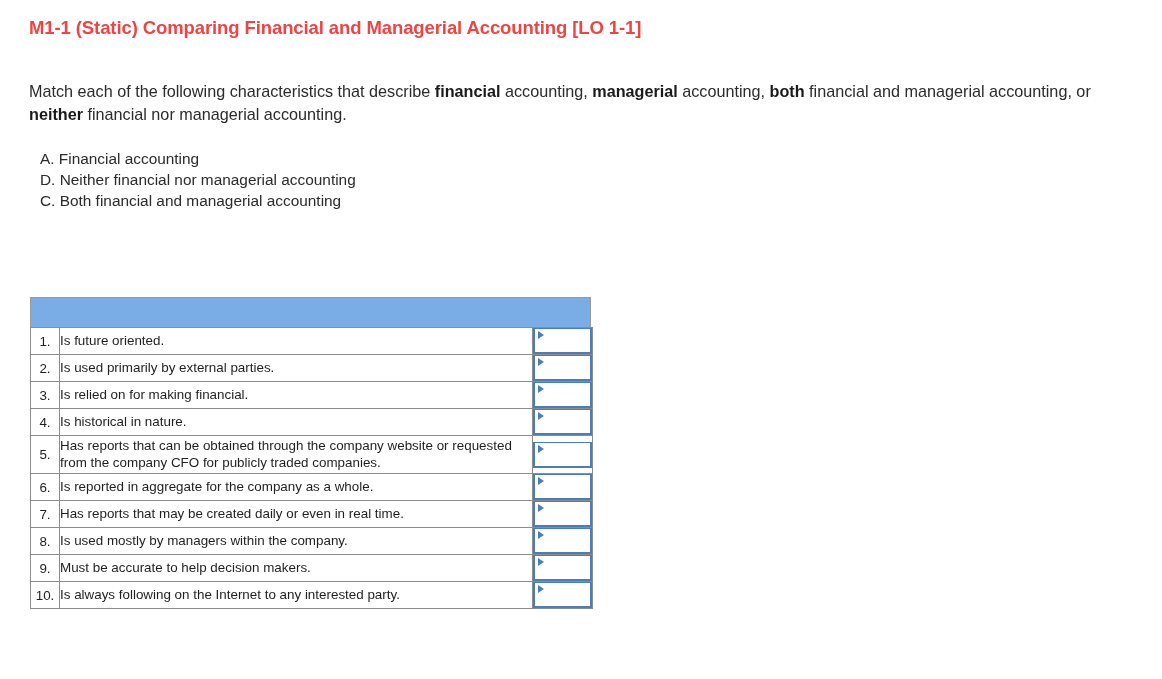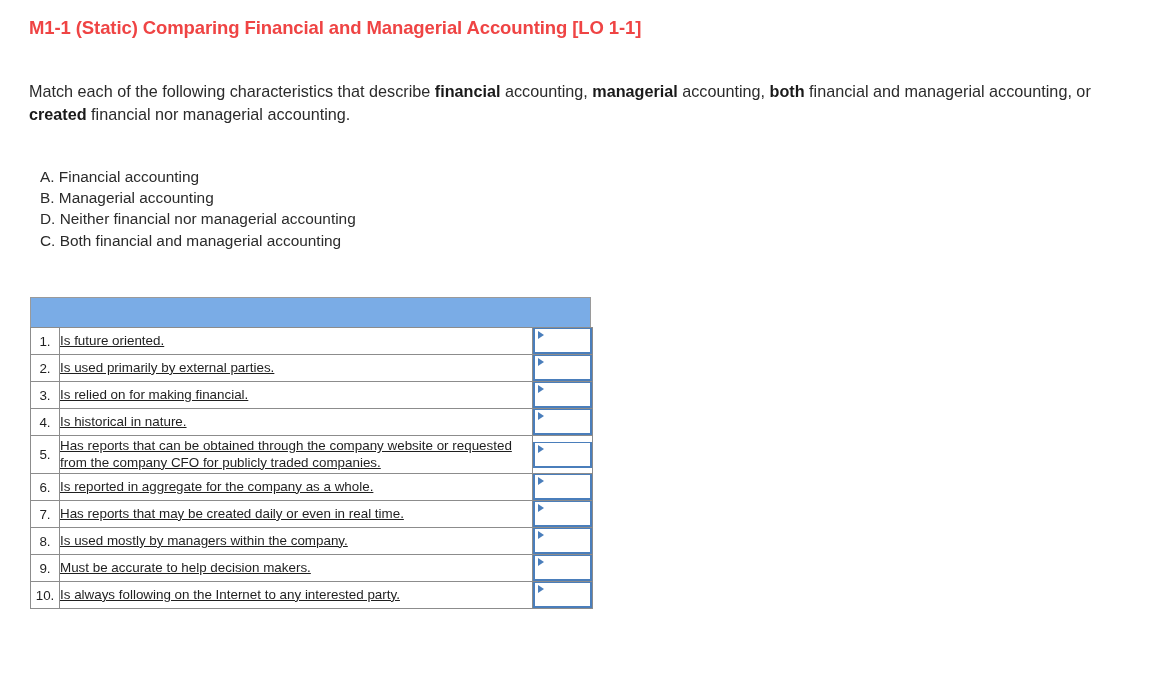--- a/index.html
+++ b/index.html
@@ -38,21 +38,21 @@
     font-size: 16.2px;
     line-height: 23px;
     color: #2b2b2b;
   }
   .instructions b { font-weight: bold; color: #1a1a1a; }
 
   
   .option-list {
     position: absolute;
     left: 40px;
-    top: 166px;
+    top: 148px;
     font-size: 15.4px;
     line-height: 21.2px;
     color: #2b2b2b;
   }
   .option-row { white-space: nowrap; }
   .option-letter { display: inline; }
   .option-text { display: inline; }
 
   
   .match-table-wrap {
@@ -85,21 +85,20 @@
     width: 28px;
     text-align: center;
     padding: 3px 1px 4px 1px;
     font-size: 13.4px;
     white-space: nowrap;
   }
   td.text-cell {
     width: 472px;
     padding: 3px 4px 4px 6px;
     line-height: 16.5px;
-    text-decoration: underline;
   }
   td.answer-cell {
     width: 59px;
     border: none;
     padding: 0;
     background: transparent;
     position: relative;
   }
   .answer-box {
     position: relative;
@@ -125,30 +124,26 @@
   tr.row-tall td.num-cell,
   tr.row-tall td.text-cell { height: 37px; }
   tr.row-normal td.num-cell,
   tr.row-normal td.text-cell { height: 20px; }
 </style>
 </head>
 <body>
 
 <div class="page-title">M1-1 (Static) Comparing Financial and Managerial Accounting [LO 1-1]</div>
 
-<div class="instructions"><span>Match each of the following characteristics that describe </span><b>financial</b><span> accounting, </span><b>managerial</b><span> accounting, </span><b>both</b><span> financial and managerial accounting, or </span><b>created</b><span> financial nor managerial accounting.</span></div>
+<div class="instructions"><span>Match each of the following characteristics that describe </span><b>financial</b><span> accounting, </span><b>managerial</b><span> accounting, </span><b>both</b><span> financial and managerial accounting, or </span><b>neither</b><span> financial nor managerial accounting.</span></div>
 
 <div class="option-list">
   <div class="option-row">
     <span class="option-letter">A.</span>
     <span class="option-text">Financial accounting</span>
-  </div>
-  <div class="option-row">
-    <span class="option-letter">B.</span>
-    <span class="option-text">Managerial accounting</span>
   </div>
   <div class="option-row">
     <span class="option-letter">D.</span>
     <span class="option-text">Neither financial nor managerial accounting</span>
   </div>
   <div class="option-row">
     <span class="option-letter">C.</span>
     <span class="option-text">Both financial and managerial accounting</span>
   </div>
 </div>

